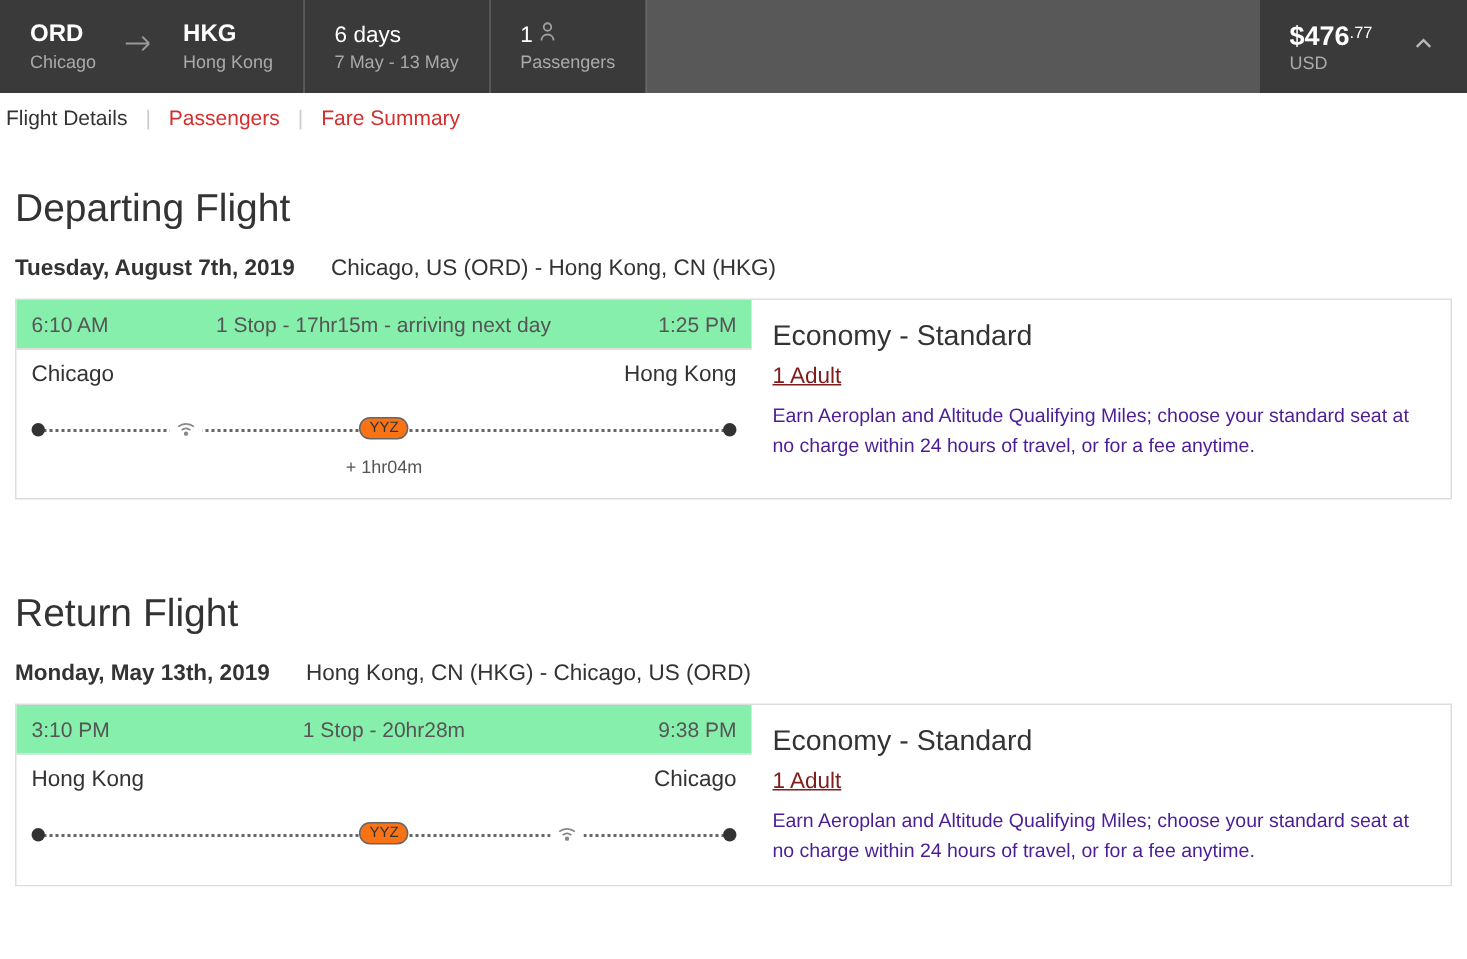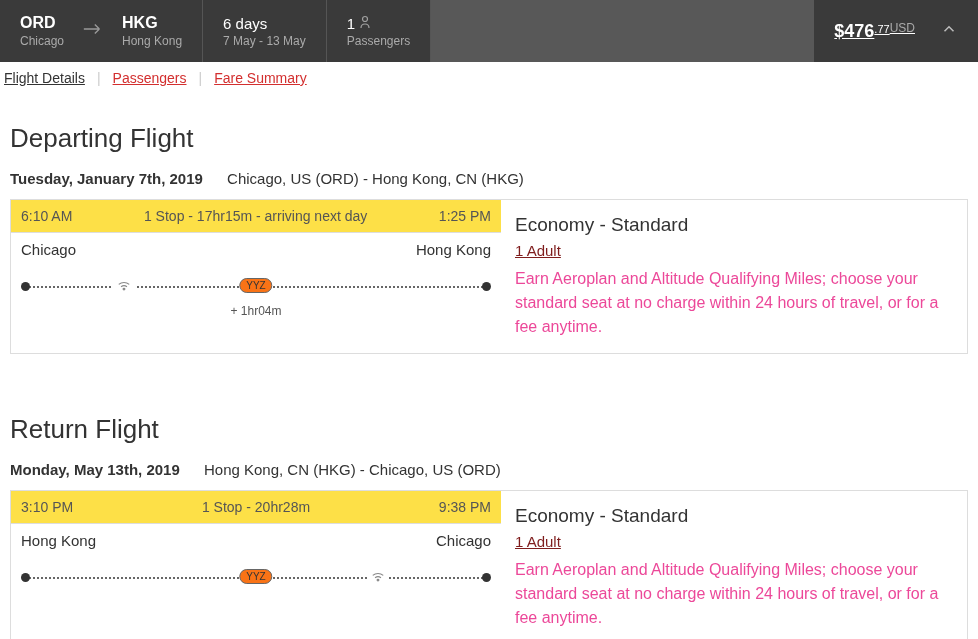--- a/index.html
+++ b/index.html
@@ -14,55 +14,55 @@
 .route-code { font-size: 16px; font-weight: 700; color: #fff; }
 .route-city { font-size: 12px; color: #aaa; margin-top: 2px; }
 .route-arrow { margin: 0 18px; color: #888; }
 .header-top { font-size: 15px; color: #fff; font-weight: 500; display: flex; align-items: center; }
 .header-bot { font-size: 12px; color: #aaa; margin-top: 2px; }
 .pax-icon { margin-left: 4px; opacity: 0.7; }
 .header-gap { background: #585858; flex: 1; }
 .price-amount { font-size: 18px; font-weight: 700; color: #fff; display: flex; align-items: flex-start; }
 .price-cents { font-size: 11px; font-weight: 400; margin-top: 2px; }
 .price-cur { font-size: 12px; color: #aaa; }
-.price-col { display: flex; flex-direction: row; margin-right: 25px; text-decoration: underline; }
+.price-col { display: flex; flex-direction: column; margin-right: 25px; }
 .chevron { color: #aaa; }
 
 
 .tabs { display: flex; align-items: center; padding: 8px 0 8px 0; font-size: 14px; border-bottom: 1px solid transparent; }
-.tab { padding: 0 4px; cursor: pointer; text-decoration: underline; }
+.tab { padding: 0 4px; cursor: pointer; }
 .tab.active { color: #333; }
 .tab.inactive { color: #d32f2f; }
 .tab-sep { color: #ccc; margin: 0 8px; }
 
 
 .content { padding: 0 10px; }
 .section-title { font-size: 26px; font-weight: 400; margin: 28px 0 16px 0; }
 .section-date-row { font-size: 15px; margin-bottom: 12px; }
 .section-date { font-weight: 700; }
 .section-route { margin-left: 20px; }
 
 
 .card { border: 1px solid #ddd; display: flex; }
 .card-left { width: 490px; }
-.summary-row { background: #fde047; border-bottom: 1px solid #ddd; display: flex; align-items: center; padding: 8px 10px; font-size: 14px; color: #555; }
+.summary-row { background: #86efac; border-bottom: 1px solid #ddd; display: flex; align-items: center; padding: 8px 10px; font-size: 14px; color: #555; }
 .summary-mid { flex: 1; text-align: center; }
 .city-row { display: flex; justify-content: space-between; padding: 8px 10px 4px 10px; font-size: 15px; }
 .timeline { position: relative; margin: 14px 10px 4px 10px; height: 24px; }
 .timeline-line { position: absolute; top: 10px; left: 4px; right: 4px; border-top: 2px dotted #666; }
 .timeline-dot { position: absolute; top: 6px; width: 9px; height: 9px; background: #333; border-radius: 50%; }
 .timeline-dot.start { left: 0; }
 .timeline-dot.end { right: 0; }
 .timeline-stop { position: absolute; top: 2px; background: #f97316; border: 1px solid #666; border-radius: 9px; font-size: 10px; padding: 1px 6px; transform: translateX(-50%); }
 .timeline-wifi { position: absolute; top: 3px; transform: translateX(-50%); font-size: 12px; color: #888; background: #fff; padding: 0 4px; }
 .layover { text-align: center; font-size: 12px; color: #555; padding-bottom: 14px; }
 .card-right { flex: 1; padding: 14px 14px; }
 .fare-class { font-size: 19px; margin-bottom: 6px; }
 .fare-pax { font-size: 15px; color: #7f1d1d; margin-bottom: 8px; text-decoration: underline; }
-.fare-desc { font-size: 16px; color: #ec4899; line-height: 1.5; }
+.fare-desc { font-size: 13px; color: #4c1d95; line-height: 1.5; }
 </style>
 </head>
 <body>
 
 <div class="header">
   <div class="header-cell route">
     <div class="route-col">
       <span class="route-code">ORD</span>
       <span class="route-city">Chicago</span>
     </div>
@@ -114,21 +114,21 @@
   <span class="tab-sep">|</span>
   <span class="tab inactive">Passengers</span>
   <span class="tab-sep">|</span>
   <span class="tab inactive">Fare Summary</span>
 </div>
 
 <div class="content">
 
   <h2 class="section-title">Departing Flight</h2>
   <div class="section-date-row">
-    <span class="section-date">Tuesday, January 7th, 2019</span>
+    <span class="section-date">Tuesday, August 7th, 2019</span>
     <span class="section-route">Chicago, US (ORD) - Hong Kong, CN (HKG)</span>
   </div>
   <div class="card">
     <div class="card-left">
       <div class="summary-row">
         <span>6:10 AM</span>
         <span class="summary-mid">1 Stop - 17hr15m - arriving next day</span>
         <span>1:25 PM</span>
       </div>
       <div class="city-row">

